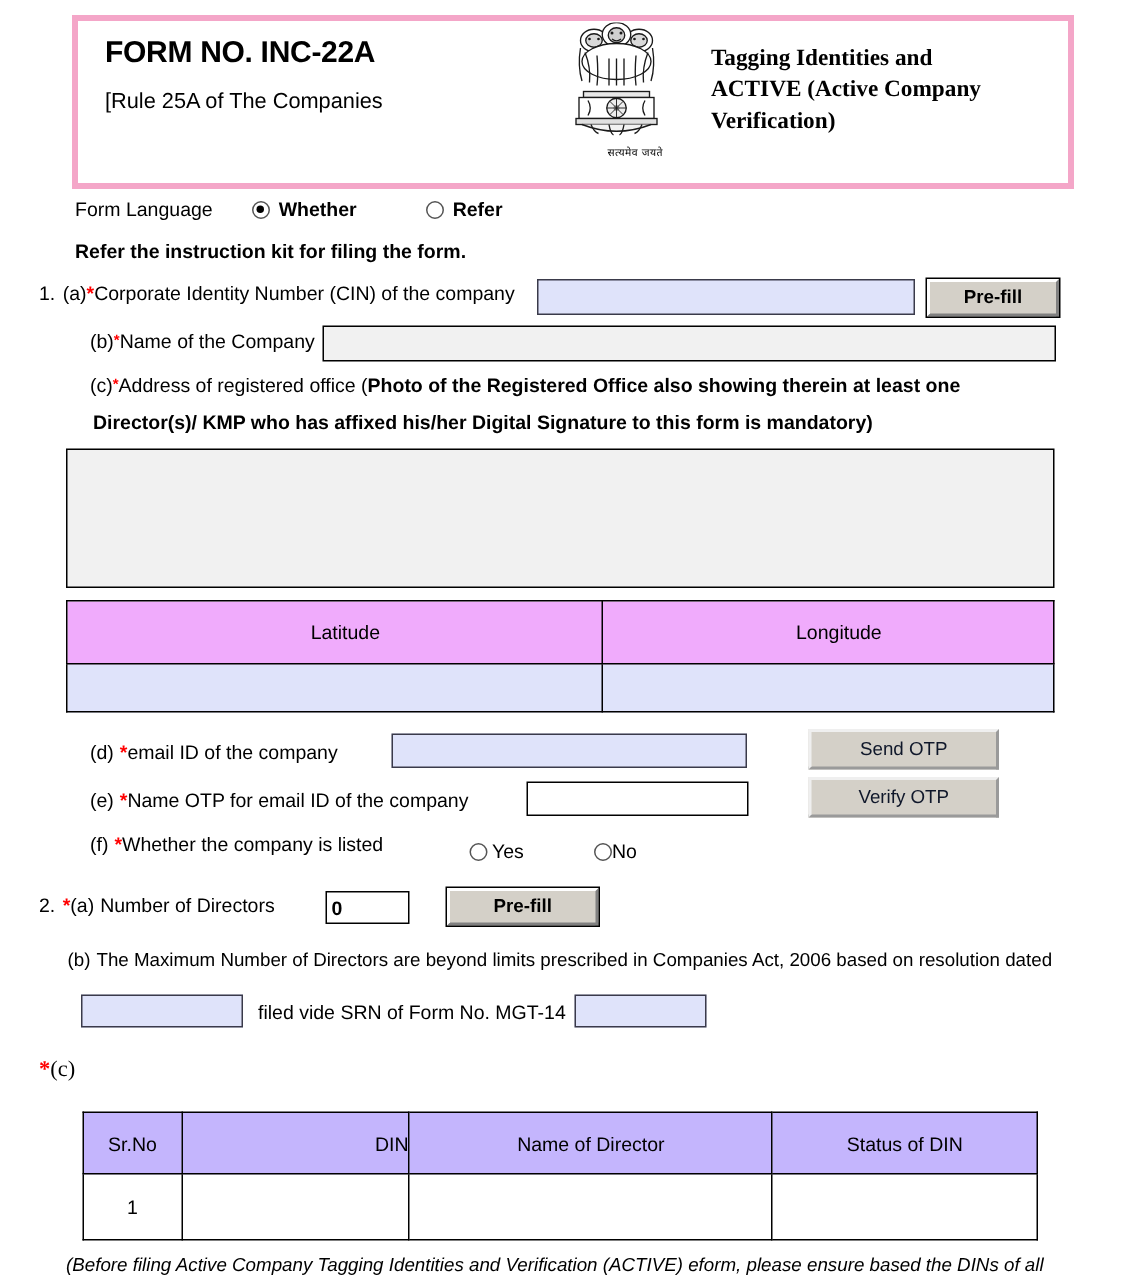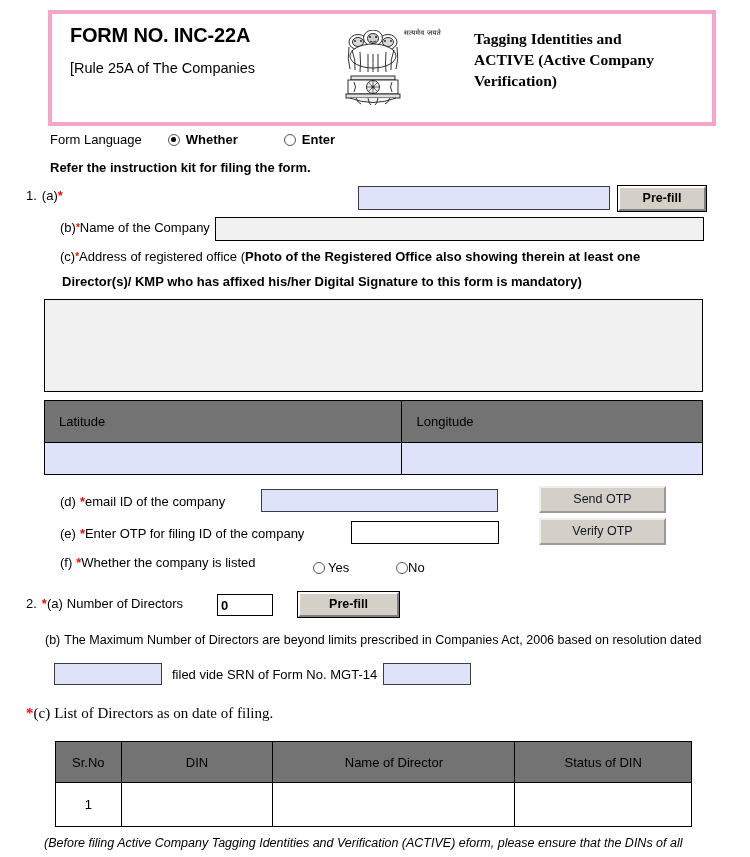--- a/index.html
+++ b/index.html
@@ -42,23 +42,24 @@
     white-space: nowrap;
   }
   .rule-line {
     font-size: 14.5px;
     line-height: 19px;
     margin-top: 12px;
   }
   .header-emblem {
     width: 100px;
     display: flex;
-    align-items: flex-start;
+    flex-direction: column;
+    align-items: flex-end;
     justify-content: flex-start;
-    padding-top: 16px;
+    padding-top: 1px;
   }
   .emblem-caption {
     font-size: 7px;
     font-family: "DejaVu Sans", sans-serif;
     margin-top: -2px;
     letter-spacing: 0.3px;
   }
   .header-right {
     flex: 1;
     padding: 14px 10px 0 32px;
@@ -161,24 +162,24 @@
     position: absolute;
     border-collapse: collapse;
     font-size: 13px;
   }
   .tbl td, .tbl th {
     border: 1.2px solid #000000;
     font-weight: normal;
     padding: 0;
   }
 
-  .latlon-head { height: 41px; background: #737373; padding-left: 14px !important; text-align: left; margin-left: 32px; }
+  .latlon-head { height: 41px; background: #f0abfc; padding-left: 14px !important; text-align: center; margin-left: 32px; }
   .latlon-cell { height: 31px; background: #dfe3fa; }
 
-  .dir-head { height: 40px; text-align: center; background: #737373; }
+  .dir-head { height: 40px; text-align: center; background: #c4b5fd; }
   .dir-cell { height: 43px; text-align: center; background: #ffffff; }
 
   .footnote {
     position: absolute;
     font-style: italic;
     font-size: 12.5px;
     white-space: nowrap;
   }
   .serif { font-family: "Liberation Serif", serif; font-size: 15px; }
 </style>
@@ -244,30 +245,31 @@
 </div>
 
 <div class="row" style="left:50px; top:132px;">
   <span class="lbl">Form Language</span>
   <span style="display:inline-flex;align-items:center;margin-left:26px;">
     <span class="radio checked"></span>
     <span class="bold" style="margin-left:6px;">Whether</span>
   </span>
   <span style="display:inline-flex;align-items:center;margin-left:46px;">
     <span class="radio"></span>
-    <span class="bold" style="margin-left:6px;">Enter</span>
+    <span class="bold" style="margin-left:6px;">Refer</span>
   </span>
 </div>
 
 <div class="row bold" style="left:50px; top:160px;">Refer the instruction kit for filing the form.</div>
 
 <div class="row" style="left:26px; top:188px;">
   <span>1.</span>
   <span style="margin-left:5px;">(a)</span>
   <span class="ast">*</span>
+  <span>Corporate Identity Number (CIN) of the company</span>
 </div>
 <input class="fld" style="left: 358px; top: 186px; width: 252px; height: 24px;" value="">
 <div class="btn" style="left:618px; top:186px; width:88px; height:25px;">Pre-fill</div>
 
 <div class="row" style="left:60px; top:220px;">
   <span>(b)</span>
   <span class="ast-sup">*</span>
   <span>Name of the Company</span>
 </div>
 <input class="fld readonly" style="left: 215px; top: 217px; width: 489px; height: 24px;" readonly="" value="">
@@ -301,21 +303,21 @@
   <span>(d)</span>
   <span class="ast" style="margin-left:4px;">*</span>
   <span>email ID of the company</span>
 </div>
 <input class="fld" style="left: 261px; top: 489px; width: 237px; height: 23px;" value="">
 <div class="btn disabled" style="left:539px; top:486px; width:127px; height:27px;">Send OTP</div>
 
 <div class="row" style="left:60px; top:526px;">
   <span>(e)</span>
   <span class="ast" style="margin-left:4px;">*</span>
-  <span>Enter OTP for filing ID of the company</span>
+  <span>Name OTP for email ID of the company</span>
 </div>
 <input class="fld white" style="left: 351px; top: 521px; width: 148px; height: 23px;" value="">
 <div class="btn disabled" style="left:539px; top:518px; width:127px; height:27px;">Verify OTP</div>
 
 <div class="row" style="left:60px; top:555px;">
   <span>(f)</span>
   <span class="ast" style="margin-left:4px;">*</span>
   <span>Whether the company is listed</span>
 </div>
 <div class="row" style="left:313px; top:560px;">
@@ -340,33 +342,32 @@
   <span>(b)</span>
   <span style="margin-left:4px;">The Maximum Number of Directors are beyond limits prescribed in Companies Act, 2006 based on resolution dated</span>
 </div>
 <input class="fld" style="left: 54px; top: 663px; width: 108px; height: 22px;" value="">
 <div class="row" style="left:172px; top:667px;">filed vide SRN of Form No. MGT-14</div>
 <input class="fld" style="left: 383px; top: 663px; width: 88px; height: 22px;" value="">
 
 <div class="row serif" style="left:26px; top:705px;">
   <span class="ast">*</span>
   <span>(c)</span>
-  <span style="margin-left:4px;">List of Directors as on date of filing.</span>
 </div>
 
 <table class="tbl" style="left:55px; top:741px; width:637px;">
   <tbody>
       <tr>
     <th class="dir-head" style="width:65px;">Sr.No</th>
-    <th class="dir-head" style="width:152px;">DIN</th>
+    <th class="dir-head" style="width:152px;text-align:right;">DIN</th>
     <th class="dir-head" style="width:243px;">Name of Director</th>
     <th class="dir-head" style="width:177px;">Status of DIN</th>
   </tr>
   <tr>
     <td class="dir-cell">1</td>
     <td class="dir-cell"></td>
     <td class="dir-cell"></td>
     <td class="dir-cell"></td>
   </tr>
 </tbody>
   </table>
 
-<div class="footnote" style="left:44px; top:836px;">(Before filing Active Company Tagging Identities and Verification (ACTIVE) eform, please ensure that the DINs of all</div>
+<div class="footnote" style="left:44px; top:836px;">(Before filing Active Company Tagging Identities and Verification (ACTIVE) eform, please ensure based the DINs of all</div>
 
 </body></html>

